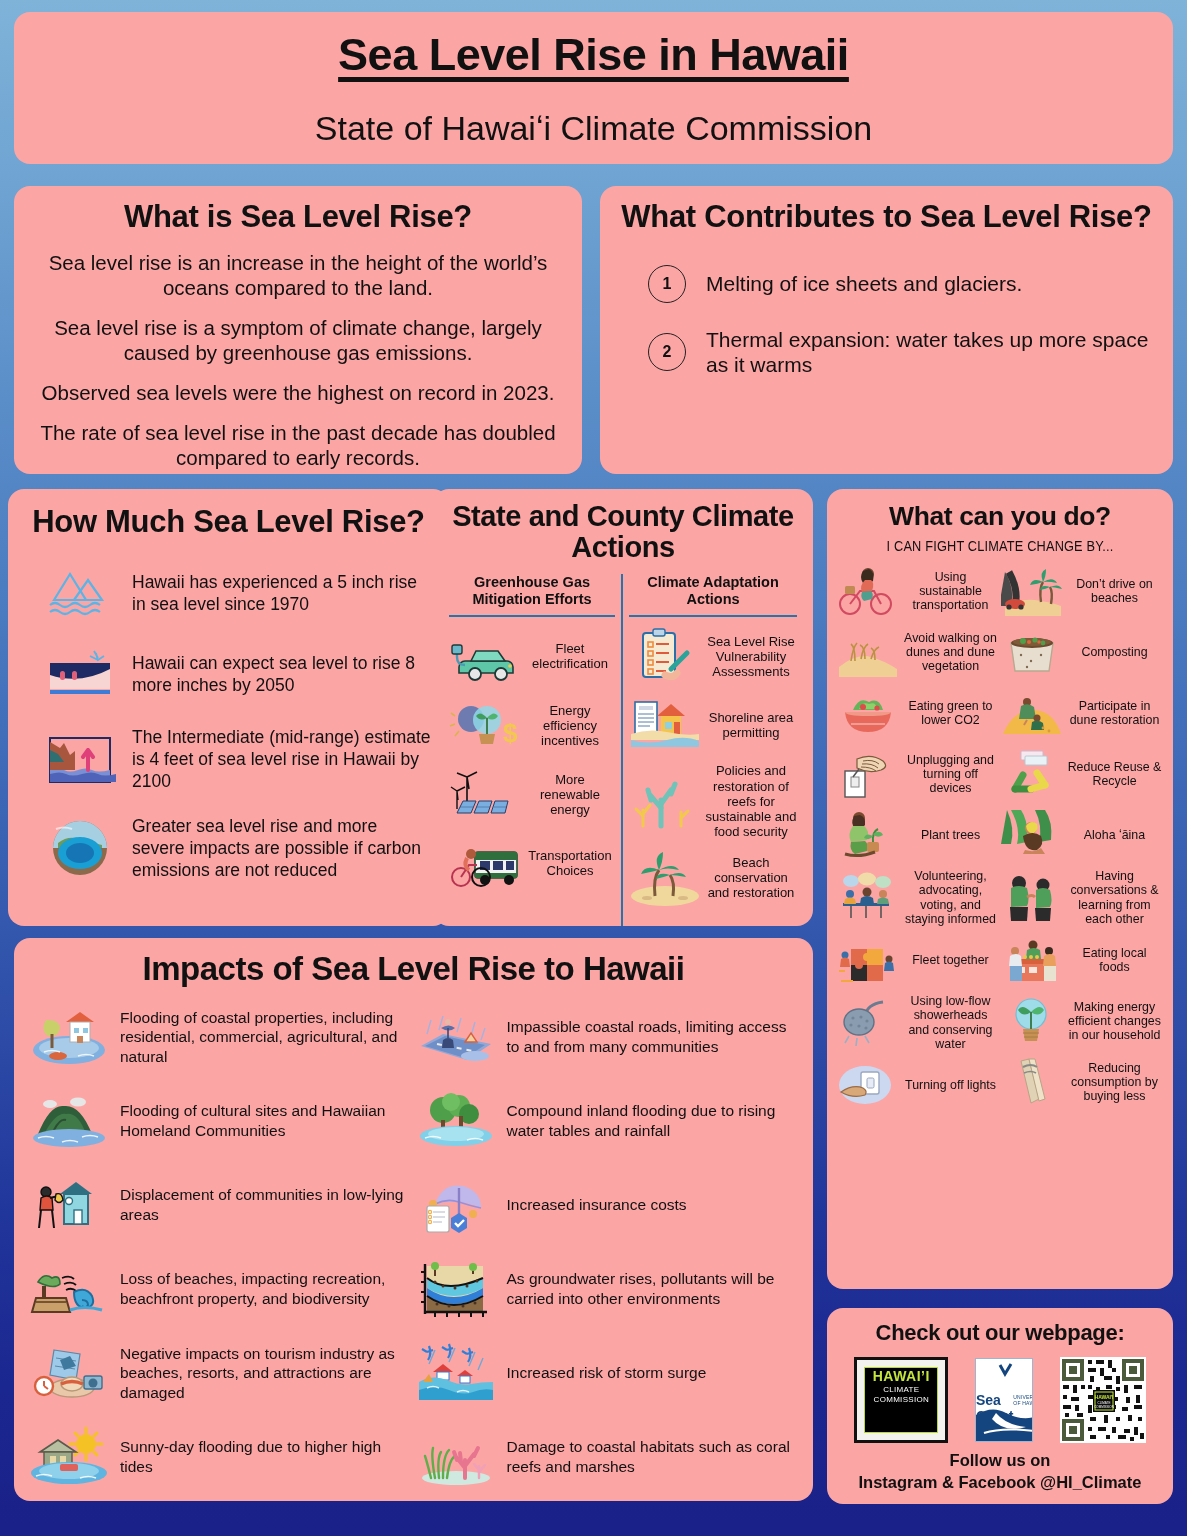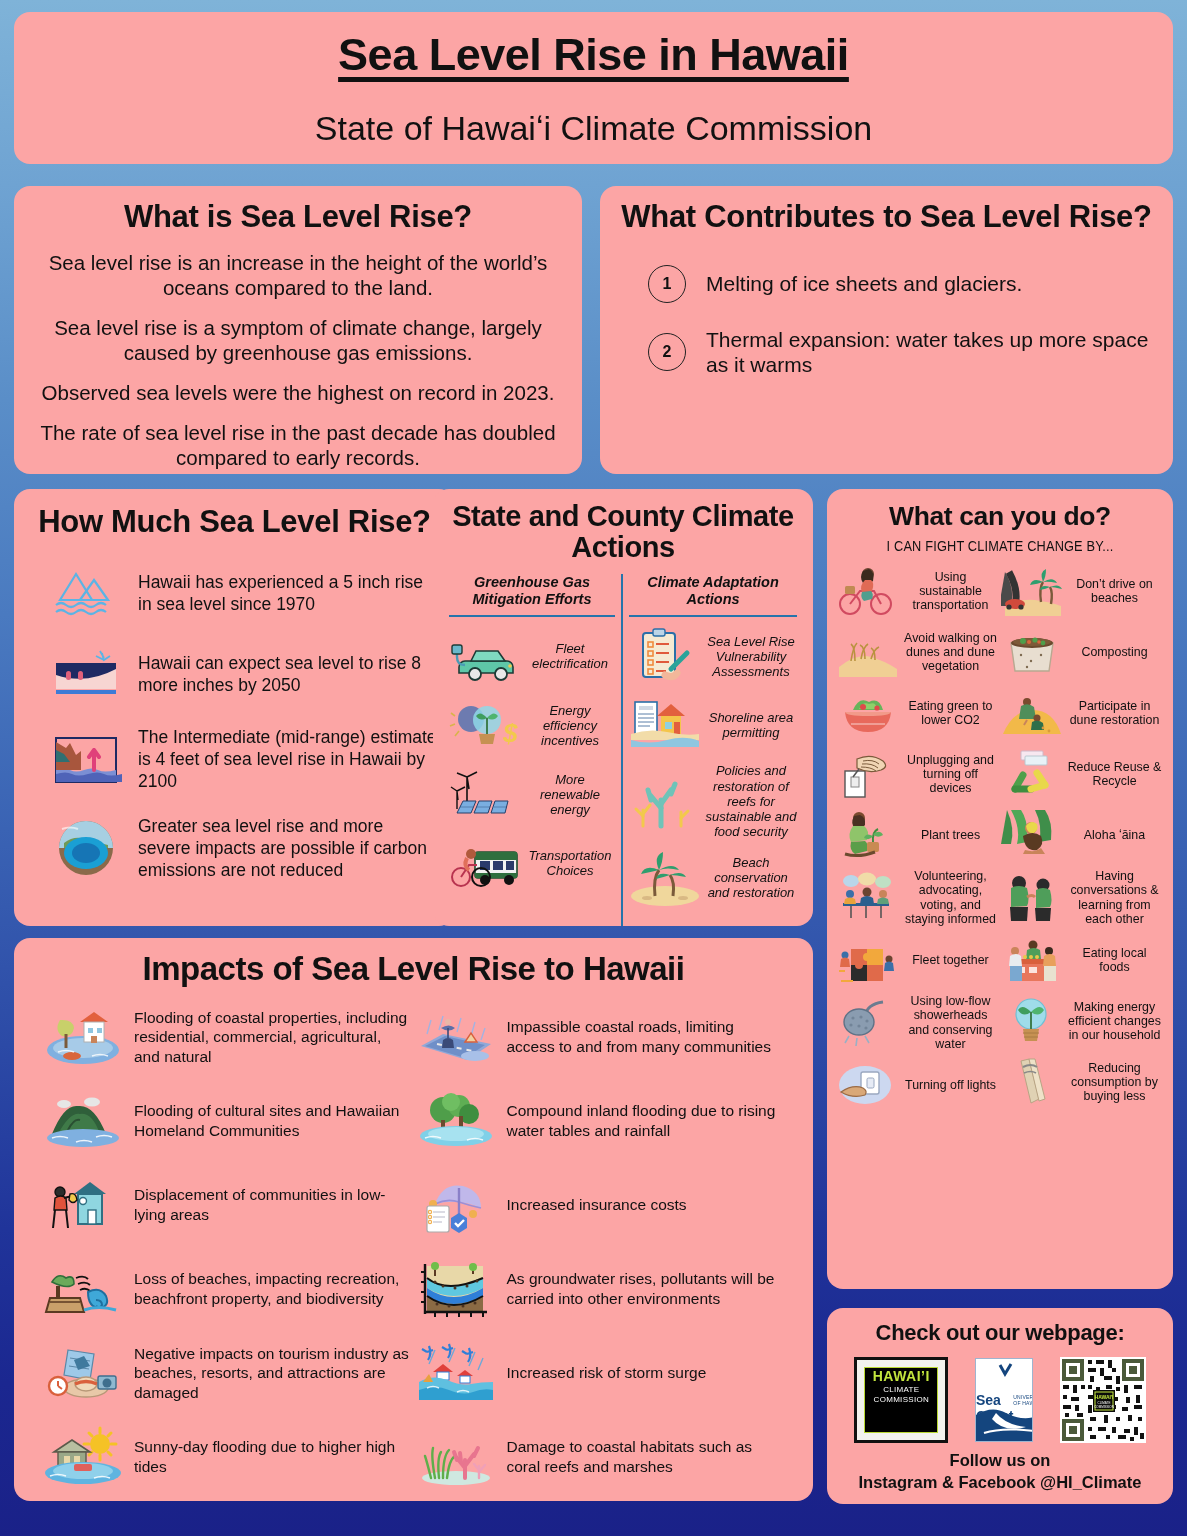--- a/index.html
+++ b/index.html
@@ -52,54 +52,54 @@
   .num-circle {
     flex: 0 0 auto;
     width: 38px; height: 38px; border-radius: 50%;
     border: 1.6px solid #222;
     display: flex; align-items: center; justify-content: center;
     font-size: 16px; font-weight: bold;
   }
   .num-text { font-size: 21px; line-height: 1.2; }
 
   
-  #howmuch-card { left: 14px; top: 489px; width: 441px; height: 437px; padding: 16px 18px; }
+  #howmuch-card { left: 8px; top: 489px; width: 441px; height: 437px; padding: 16px 18px; }
   #actions-card { left: 433px; top: 489px; width: 380px; height: 437px; padding: 12px 10px; }
   #whatcan-card  { left: 827px; top: 489px; width: 346px; height: 800px; padding: 12px 10px; }
 
   .hm-list { margin-top: 24px; }
   .hm-row { display: flex; align-items: center; gap: 16px; margin-bottom: 23px; padding-left: 18px; }
   .hm-ico { flex: 0 0 auto; width: 72px; height: 58px; }
   .hm-text { font-size: 17.5px; line-height: 1.26; }
 
   
   .sc-title { font-size: 29px; font-weight: bold; text-align: center; line-height: 1.08; letter-spacing: -0.4px; }
   .sc-grid { display: flex; margin-top: 10px; height: 352px; }
-  .sc-col { flex: 1 1 50%; padding: 0 6px; position: relative; font-style: italic; }
+  .sc-col { flex: 1 1 50%; padding: 0 6px; position: relative; }
   .sc-col.left { border-right: 2.5px solid #2574ab; }
   .sc-head { font-size: 14.5px; font-weight: bold; text-align: center; line-height: 1.2;
              padding-bottom: 7px; border-bottom: 2.5px solid #2574ab; }
   .sc-items { padding-top: 8px; }
   .sc-row { display: flex; align-items: center; gap: 4px; margin-bottom: 7px; }
   .sc-ico { flex: 0 0 auto; width: 72px; height: 62px; }
   .sc-lbl { font-size: 13px; line-height: 1.17; text-align: center; flex: 1 1 auto; }
 
   
   .wc-title { font-size: 26.5px; font-weight: bold; text-align: center; letter-spacing: -0.4px; }
   .wc-sub { font-size: 14.5px; text-align: center; margin-top: 6px; letter-spacing: 0.2px;
             font-family: "Liberation Sans Narrow","Liberation Sans", sans-serif;
             transform: scaleX(0.88); transform-origin: center; }
   .wc-grid { display: flex; margin-top: 10px; gap: 2px; }
   .wc-col { flex: 1 1 50%; }
   .wc-row { display: flex; align-items: center; gap: 3px; margin-bottom: 7px; }
   .wc-ico { flex: 0 0 auto; width: 62px; height: 54px; }
   .wc-lbl { font-size: 12.4px; line-height: 1.15; text-align: center; flex: 1 1 auto; }
 
   
-  #impacts-card { left: 14px; top: 938px; width: 799px; height: 563px; padding: 12px 30px; }
+  #impacts-card { left: 14px; top: 938px; width: 799px; height: 563px; padding: 12px 16px; }
   .imp-title { font-size: 33px; font-weight: bold; text-align: center; letter-spacing: -0.5px; }
   .imp-grid { display: flex; margin-top: 14px; gap: 6px; }
   .imp-col { flex: 1 1 50%; }
   .imp-row { display: flex; align-items: center; gap: 12px; margin-bottom: 14px; min-height: 70px; }
   .imp-ico { flex: 0 0 auto; width: 78px; height: 62px; }
   .imp-lbl { font-size: 15.5px; line-height: 1.26; }
 
   
   #webpage-card { left: 827px; top: 1308px; width: 346px; height: 196px; padding: 12px 14px; }
   .wp-title { font-size: 22px; font-weight: bold; text-align: center; letter-spacing: -0.3px; }

